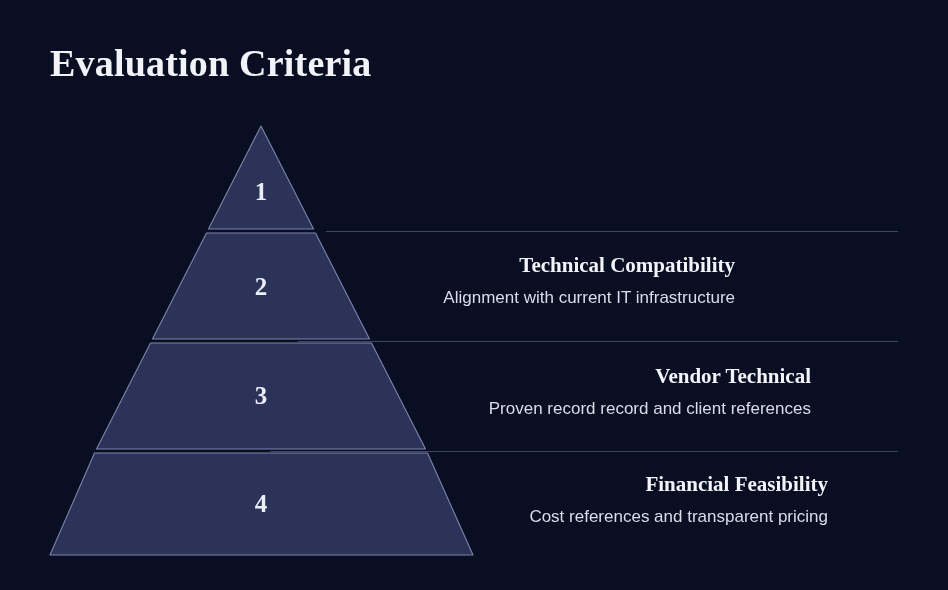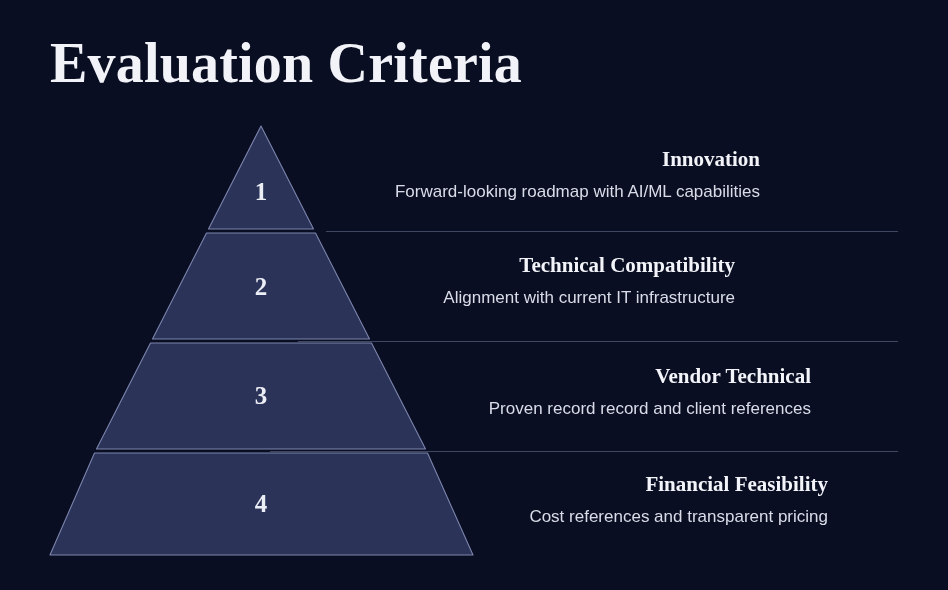--- a/index.html
+++ b/index.html
@@ -19,21 +19,21 @@
     width: 948px;
     height: 590px;
     background: #0a0e22;
   }
   .page-title {
     position: absolute;
     left: 50px;
     top: 34px;
     font-family: "Liberation Serif", "DejaVu Serif", serif;
     font-weight: bold;
-    font-size: 56px;
+    font-size: 38px;
     line-height: 58px;
     letter-spacing: 0.2px;
     color: #f2f3f8;
     white-space: nowrap;
   }
 
   
   .pyramid {
     position: absolute;
     left: 0;
@@ -132,24 +132,20 @@
   <div class="num num-2">2</div>
   <div class="num num-3">3</div>
   <div class="num num-4">4</div>
 
   <div class="sep sep-1"></div>
   <div class="sep sep-2"></div>
   <div class="sep sep-3"></div>
 
   <div class="rows">
 
-    <div class="row row-1">
-      <div class="r-title">Innovation</div>
-      <div class="r-desc">Forward-looking roadmap with AI/ML capabilities</div>
-    </div>
 
     <div class="row row-2">
       <div class="r-title">Technical Compatibility</div>
       <div class="r-desc">Alignment with current IT infrastructure</div>
     </div>
 
     <div class="row row-3">
       <div class="r-title">Vendor Technical</div>
       <div class="r-desc">Proven record record and client references</div>
     </div>

